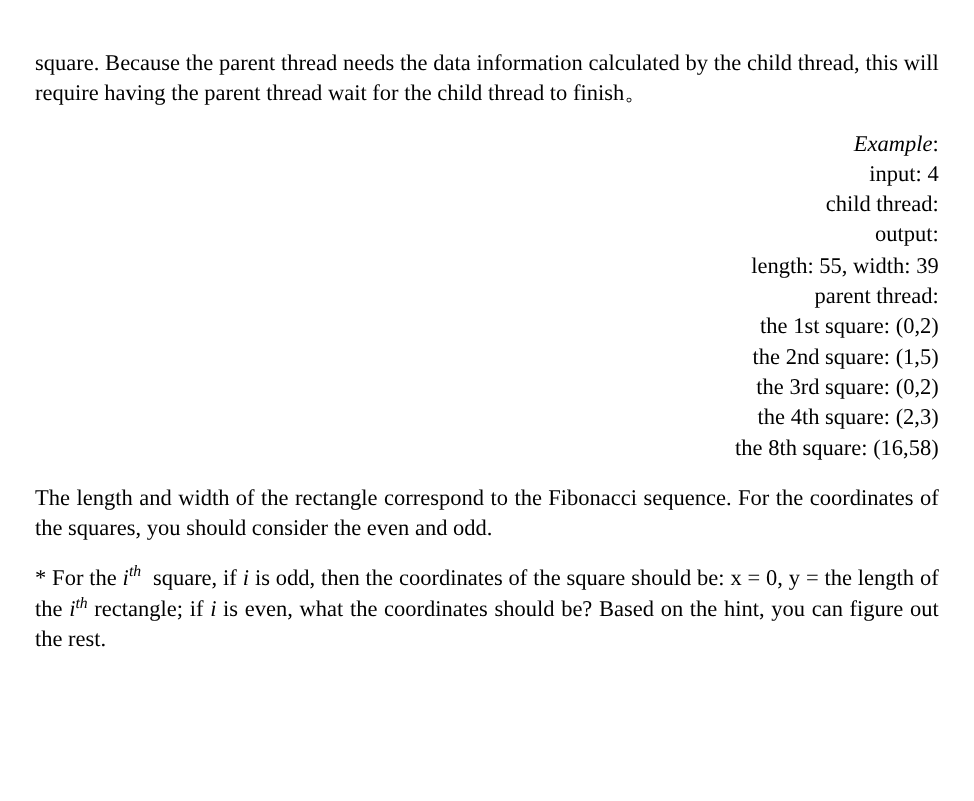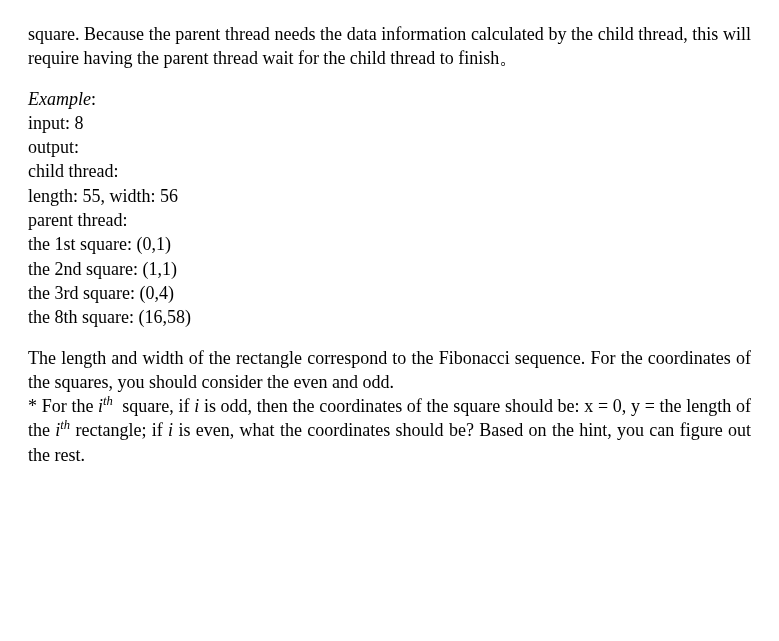--- a/index.html
+++ b/index.html
@@ -7,56 +7,58 @@
       padding: 22px 28px;
       font-family: "Times New Roman", Times, serif;
       font-size: 18px;
       line-height: 1.35;
       color: #000;
       width: 779px;
       box-sizing: border-box;
       background: #fff;
     }
     .para {
-      margin: 0 0 16px 0;
+      margin: 16px 0 16px 0;
       text-align: justify;
     }
     .example-block {
       margin: 0 0 16px 0;
     }
     .example-block .line {
       display: block;
+      text-align: right;
     }
     .italic {
       font-style: italic;
     }
     .hint-block {
       margin: 0;
     }
     sup {
       font-size: 0.7em;
       vertical-align: super;
       line-height: 0;
     }
   </style>
 </head>
 <body>
 
 <p class="para">square. Because the parent thread needs the data information calculated by the child thread, this will require having the parent thread wait for the child thread to finish。</p>
 
 <div class="example-block">
   <span class="line"><span class="italic">Example</span>:</span>
-  <span class="line">input: 8</span>
+  <span class="line">input: 4</span>
+  <span class="line">child thread:</span>
   <span class="line">output:</span>
-  <span class="line">child thread:</span>
-  <span class="line">length: 55, width: 56</span>
+  <span class="line">length: 55, width: 39</span>
   <span class="line">parent thread:</span>
-  <span class="line">the 1st square: (0,1)</span>
-  <span class="line">the 2nd square: (1,1)</span>
-  <span class="line">the 3rd square: (0,4)</span>
+  <span class="line">the 1st square: (0,2)</span>
+  <span class="line">the 2nd square: (1,5)</span>
+  <span class="line">the 3rd square: (0,2)</span>
+  <span class="line">the 4th square: (2,3)</span>
   <span class="line">the 8th square: (16,58)</span>
 </div>
 
 <div class="hint-block">
   <div class="para" style="margin-bottom:0;">The length and width of the rectangle correspond to the Fibonacci sequence. For the coordinates of the squares, you should consider the even and odd.</div>
   <div class="para" style="margin-bottom:0;">
     <span>* For the </span><span class="italic">i</span><sup><span class="italic">th</span></sup>&nbsp;<span> square, if </span><span class="italic">i</span><span> is odd, then the coordinates of the square should be: x = 0, y = the length of the </span><span class="italic">i</span><sup><span class="italic">th</span></sup><span> rectangle; if </span><span class="italic">i</span><span> is even, what the coordinates should be? Based on the hint, you can figure out the rest.</span>
   </div>
 </div>
 

